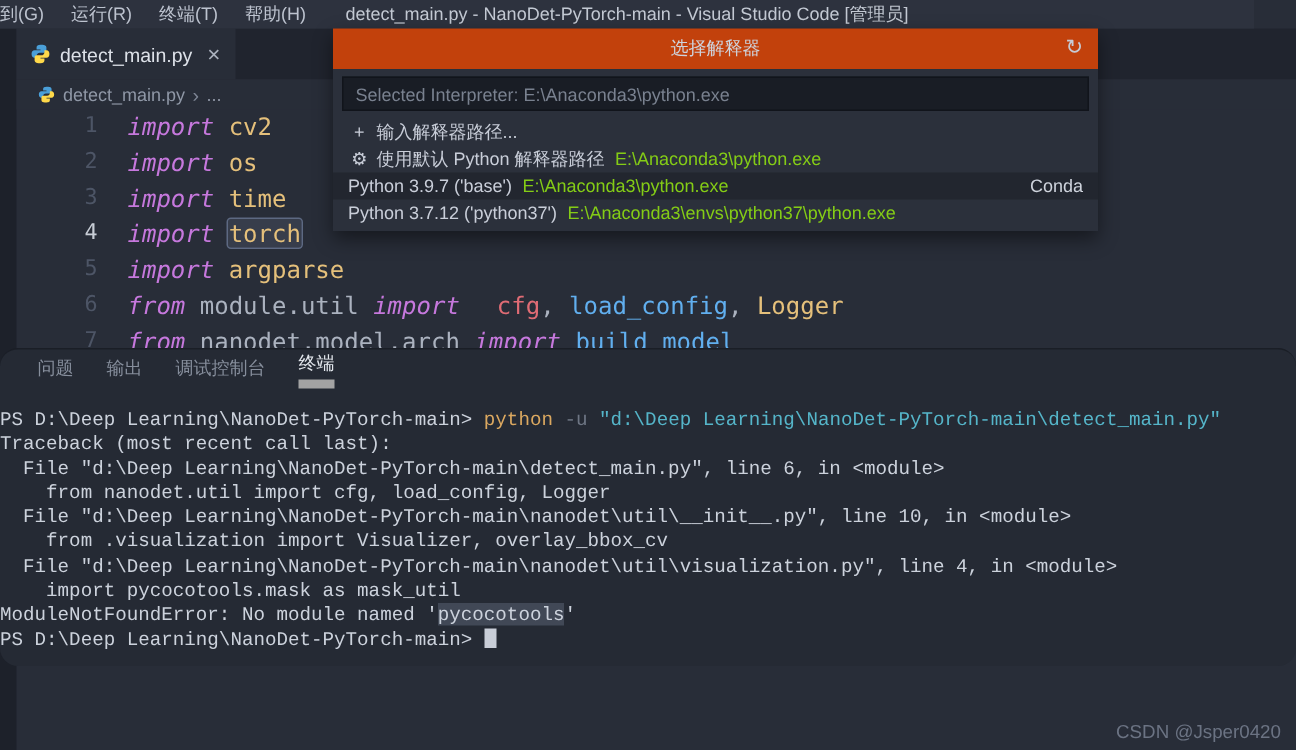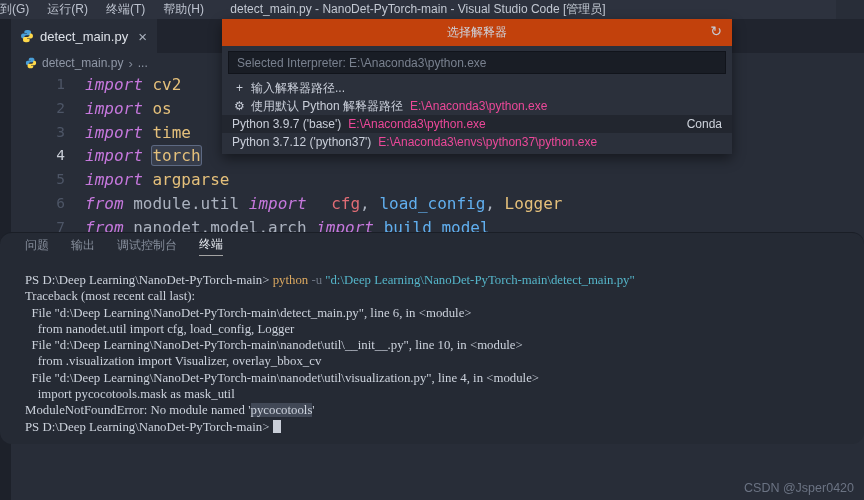--- a/index.html
+++ b/index.html
@@ -39,22 +39,22 @@
   .tk-plain { color:#abb2bf; }
   .tk-red { color:#e06c75;margin-left:15px; }
   .tk-blue { color:#61afef; }
   .word-sel { background:rgba(108,120,146,.22); box-shadow:0 0 0 1px #5d6982; border-radius:2px; }
 
   
   .panel { position:absolute; top:232px; left:0; width:864px; height:212px;
     background:#252a34; border-top:1px solid #1a1e26;border-radius:12px; }
   .panel-tabs { display:flex; gap:22px; padding-left:25px; height:26px; align-items:center; }
   .panel-tab { color:#868e9c; font-size:12px; padding-bottom:2px; white-space:nowrap; }
-  .panel-tab.active { color:#e4e8ee; border-bottom:1px solid #a3a3a3; }
-  .terminal { margin-top:13px; padding-left:25px; font-family:Liberation Serif, serif;
+  .panel-tab.active { color:#e4e8ee; border-bottom:6px solid #a3a3a3; }
+  .terminal { margin-top:13px; font-family:Liberation Mono, monospace;
     font-size:12.8px; line-height:16.3px; }
   .t-line { white-space:pre; color:#ccd2dc; }
   .t-cmd { color:#dba860; }
   .t-param { color:#6e7684; }
   .t-str { color:#55b5c9; }
   .t-hl { background:#414856; }
   .cursor { display:inline-block; width:8px; height:13px; background:#c9ced8; vertical-align:-2px; }
 
   
   .quickpick { position:absolute; top:19px; left:222px; width:510px; background:#2b303b;
@@ -64,21 +64,21 @@
   .qp-title { color:#ced3dc; font-size:12px; }
   .qp-refresh { position:absolute; right:10px; top:4px; color:#c6cbd5; font-size:14px; }
   .qp-inputwrap { padding:5px 6px; }
   .qp-input { width:100%; height:23px; background:#191d25; border:1px solid #11141b;
     color:#79818f; font-size:12px; font-family:"Liberation Sans", sans-serif; padding:0 8px; outline:none; }
   .qp-list { padding-bottom:3px; }
   .qp-row { display:flex; align-items:center; height:18px; padding:0 10px; font-size:12px; }
   .qp-row.focused { background:#22262f; }
   .qp-ico { width:15px; color:#c9ced9; font-size:12px; margin-right:4px; text-align:center; }
   .qp-label { color:#c9ced9; white-space:nowrap; }
-  .qp-detail { color:#ec4899; margin-left:7px; white-space:nowrap; }
+  .qp-detail { color:#84cc16; margin-left:7px; white-space:nowrap; }
   .qp-badge { margin-left:auto; color:#ced3dc; }
 
   .watermark { position:absolute; right:10px; bottom:5px; color:#6b7383; font-size:12.5px; }
 </style>
 </head>
 <body>
 
 <div class="titlebar">
   <div class="menubar" id="menubar">
       <span class="menu-item">到(G)</span>

